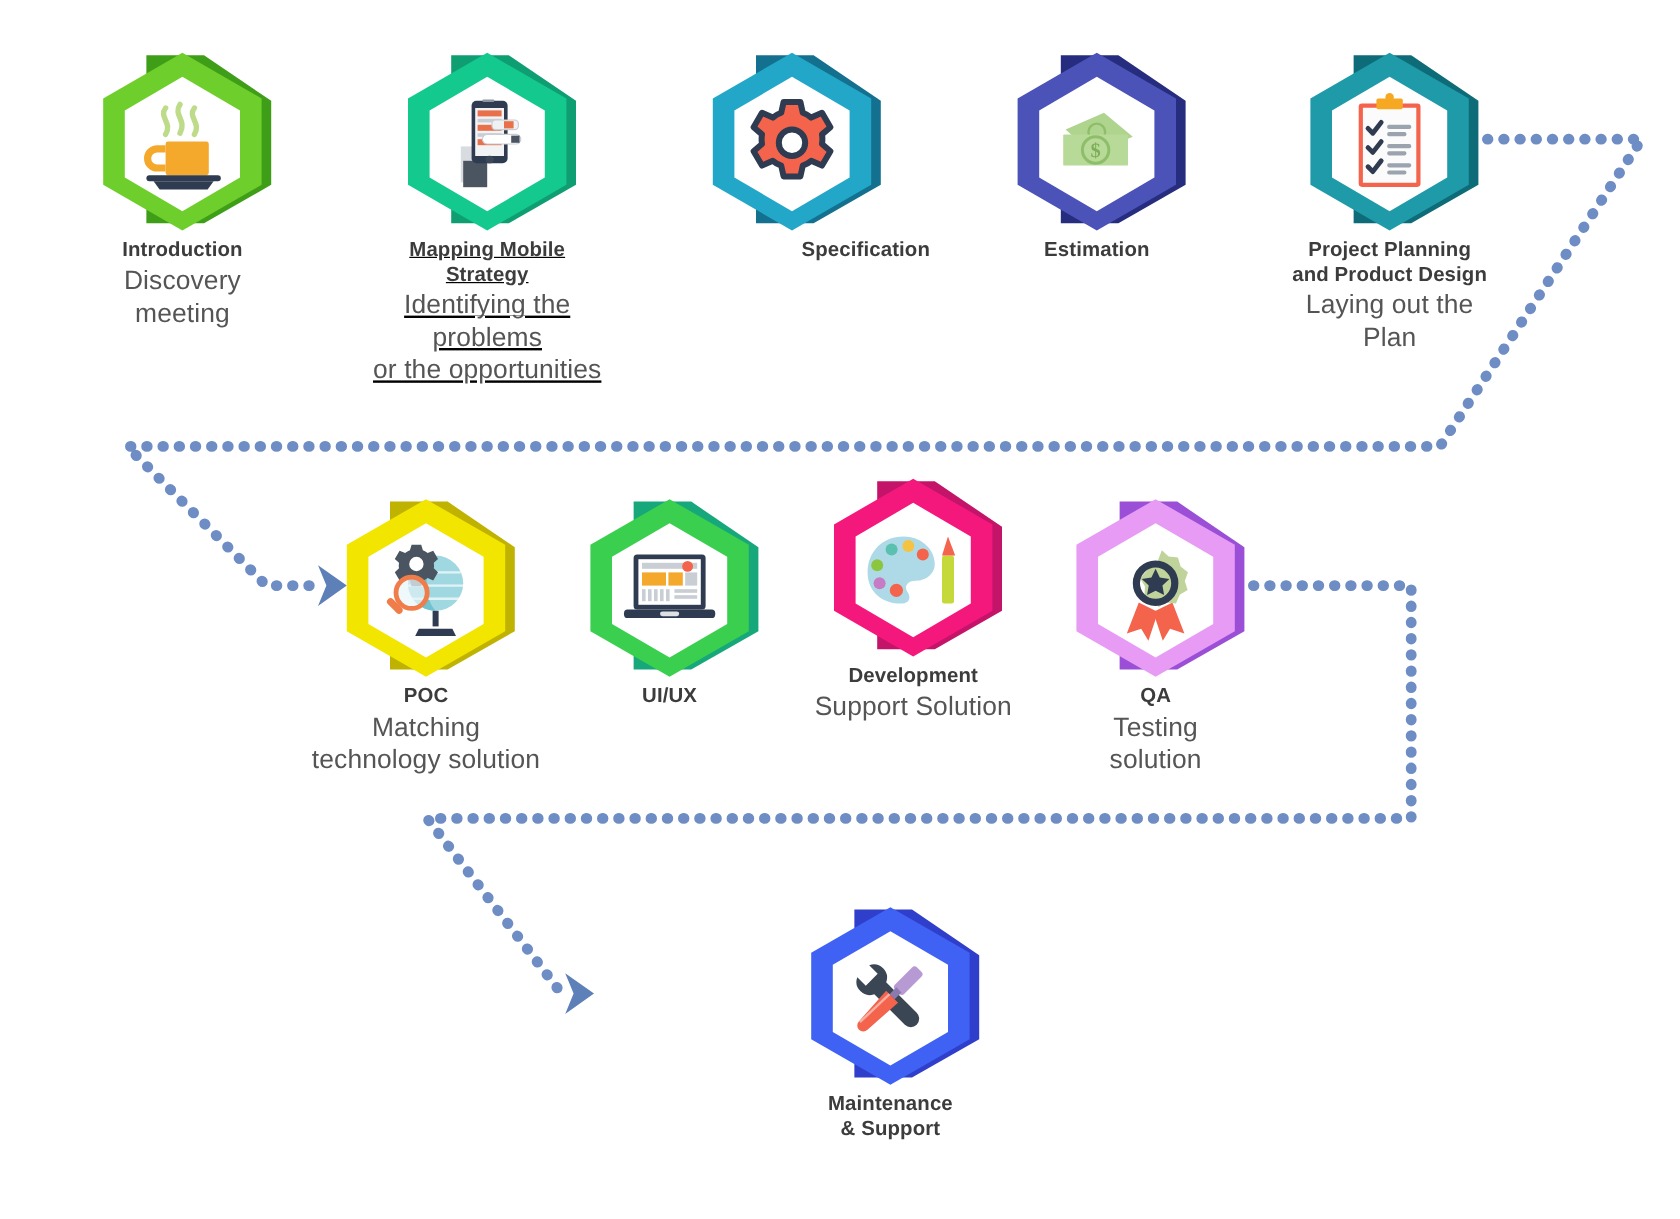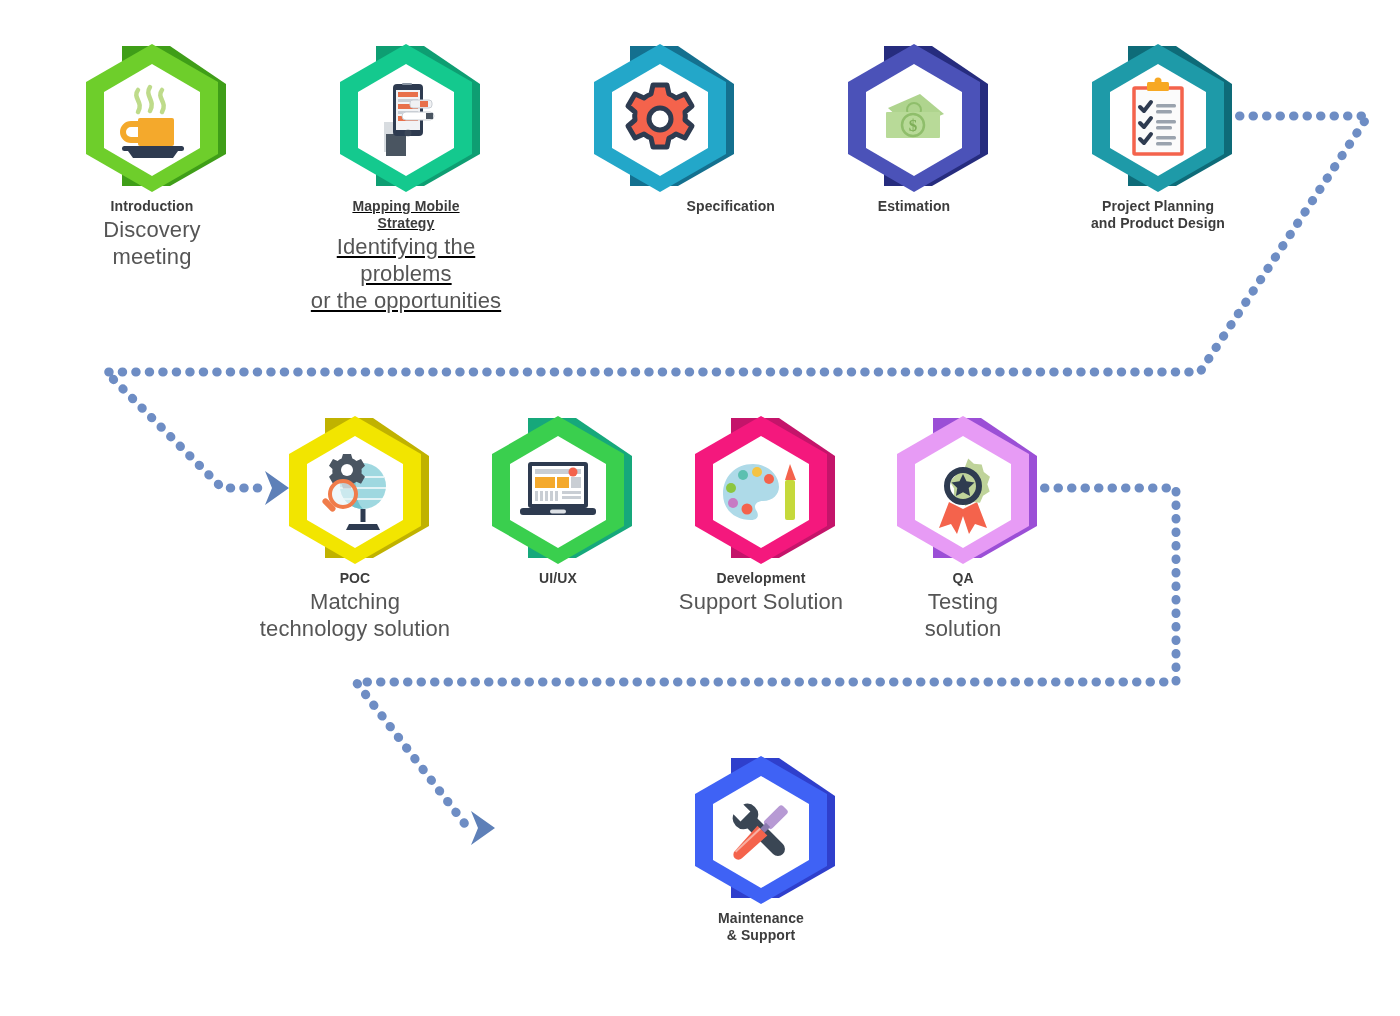--- a/index.html
+++ b/index.html
@@ -34,21 +34,21 @@
     height:152px;
     margin:0 auto;
   }
   .hexwrap svg{display:block;width:148px;height:152px;overflow:visible;}
   .labels{
     margin-top:6px;
     line-height:1.22;
     user-select:none;
   }
   .ttl{
-    font-size:14px;
+    font-size:17px;
     font-weight:bold;
     color:#3c3c3c;
     letter-spacing:.1px;
   }
   .sub{
     font-size:22px;
     font-weight:normal;
     color:#555555;
     margin-top:2px;
     letter-spacing:.1px;
@@ -193,20 +193,21 @@
             <rect x="-2" y="0" width="20" height="3.5" rx="1.5"></rect>
             <rect x="-2" y="6" width="16" height="3.5" rx="1.5"></rect>
             <rect x="-2" y="16" width="20" height="3.5" rx="1.5"></rect>
             <rect x="-2" y="22" width="16" height="3.5" rx="1.5"></rect>
           </g>
         </g>
       </svg>
     </div>
     <div class="labels">
       <div class="ttl">Project Planning<br>and Product Design</div>
+      <div class="sub">Laying out the<br>Plan</div>
     </div>
   </div>
 
   <div class="node" style="left:355px;top:412px;">
     <div class="hexwrap">
       <svg viewBox="0 0 148 152">
         <polygon points="92,6 148,44 148,114 92,146 44,146 44,6" fill="#C0B200"></polygon>
         <polygon points="74,4 140,42 140,114 74,152 8,114 8,42" fill="#F2E500"></polygon>
         <polygon points="74,24 122,52 122,108 74,136 26,108 26,52" fill="#ffffff"></polygon>
         <g transform="translate(74,80)">
@@ -259,21 +260,21 @@
           <rect x="-8" y="17.5" width="16" height="4" rx="2" fill="#DDE1E6"></rect>
         </g>
       </svg>
     </div>
     <div class="labels">
       <div class="ttl">UI/UX</div>
 
     </div>
   </div>
 
-  <div class="node" style="left:761px;top:412px;">
+  <div class="node" style="left:761px;top:395px;">
     <div class="hexwrap">
       <svg viewBox="0 0 148 152">
         <polygon points="92,6 148,44 148,114 92,146 44,146 44,6" fill="#C4146A"></polygon>
         <polygon points="74,4 140,42 140,114 74,152 8,114 8,42" fill="#F4187D"></polygon>
         <polygon points="74,24 122,52 122,108 74,136 26,108 26,52" fill="#ffffff"></polygon>
         <g transform="translate(70,80)">
           <path d="M-4,-28 C-22,-28 -34,-15 -34,2 C-34,18 -22,28 -6,28 C2,28 2,22 -1,18 C-4,13 0,9 6,9 C16,9 22,2 22,-5 C22,-18 10,-28 -4,-28 Z" fill="#AEDAE8"></path>
           <circle cx="-14" cy="-17" r="5" fill="#5BC0B0"></circle>
           <circle cx="0" cy="-20" r="5" fill="#F5C342"></circle>
           <circle cx="12" cy="-13" r="5" fill="#F4634C"></circle>
@@ -306,21 +307,21 @@
         </g>
       </svg>
     </div>
     <div class="labels">
       <div class="ttl">QA</div>
       <div class="sub">Testing<br>solution</div>
     </div>
   </div>
 
 
-  <div class="node" style="left:761px;top:752px;">
+  <div class="node" style="left:742px;top:752px;">
     <div class="hexwrap">
       <svg viewBox="0 0 148 152">
         <polygon points="92,6 148,44 148,114 92,146 44,146 44,6" fill="#2F3FCC"></polygon>
         <polygon points="74,4 140,42 140,114 74,152 8,114 8,42" fill="#3F62F5"></polygon>
         <polygon points="74,24 122,52 122,108 74,136 26,108 26,52" fill="#ffffff"></polygon>
         <g transform="translate(74,80)">
           <g transform="rotate(-45)">
             <path d="M-7,-32 a11,11 0 0 0 0,20 v36 a7,7 0 0 0 14,0 v-36 a11,11 0 0 0 0,-20 v10 h-14 z" fill="#3A4654"></path>
           </g>
           <g transform="rotate(45)">

